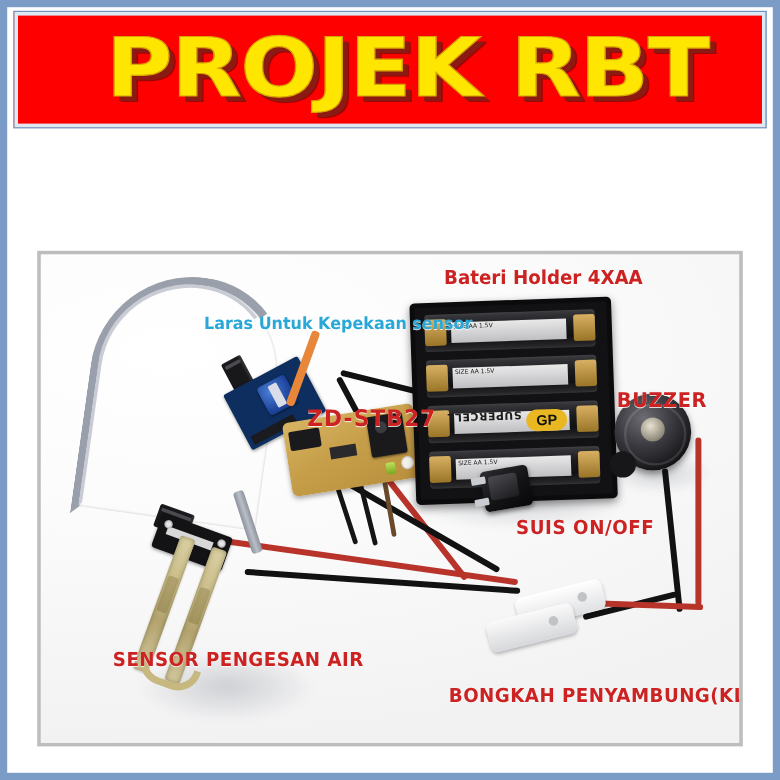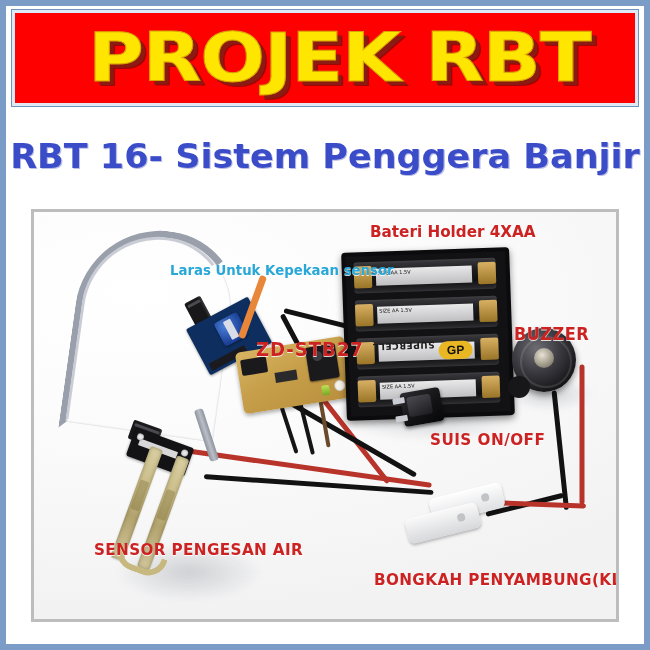--- a/index.html
+++ b/index.html
@@ -282,23 +282,20 @@
 </style>
 </head>
 <body>
 
 <div id="poster">
 
   <div class="banner">
     <div class="banner-title">PROJEK RBT</div>
   </div>
 
-  <div class="subtitle-wrap">
-    <div class="subtitle">RBT 16- Sistem Penggera Banjir</div>
-  </div>
 
   <div class="photo">
     <div class="photo-inner">
       <div class="bg-sheen"></div>
 
       <div class="shadow-blob" style="left:80px;top:330px;width:150px;height:60px;"></div>
       <div class="shadow-blob" style="left:300px;top:180px;width:190px;height:50px;"></div>
       <div class="shadow-blob" style="left:470px;top:165px;width:90px;height:34px;"></div>
 
       <div class="wire" style="left:300px;top:128px;width:85px;height:5px;background:#b8342b;transform:rotate(34deg);"></div>

